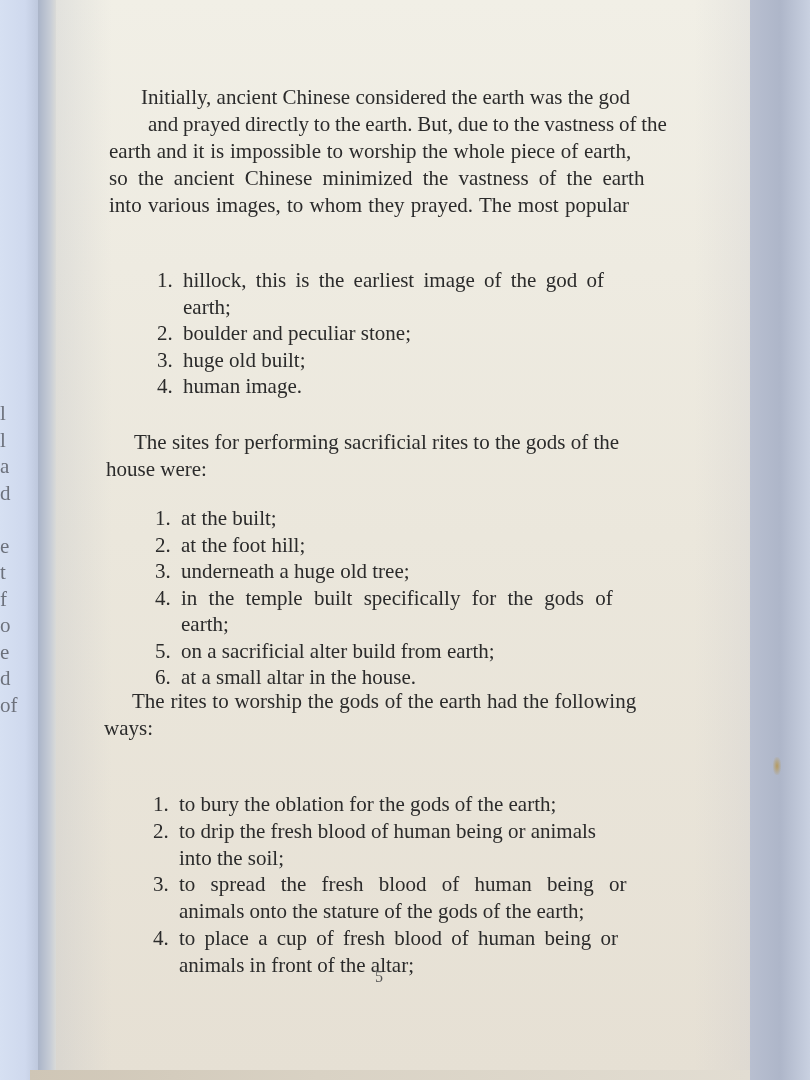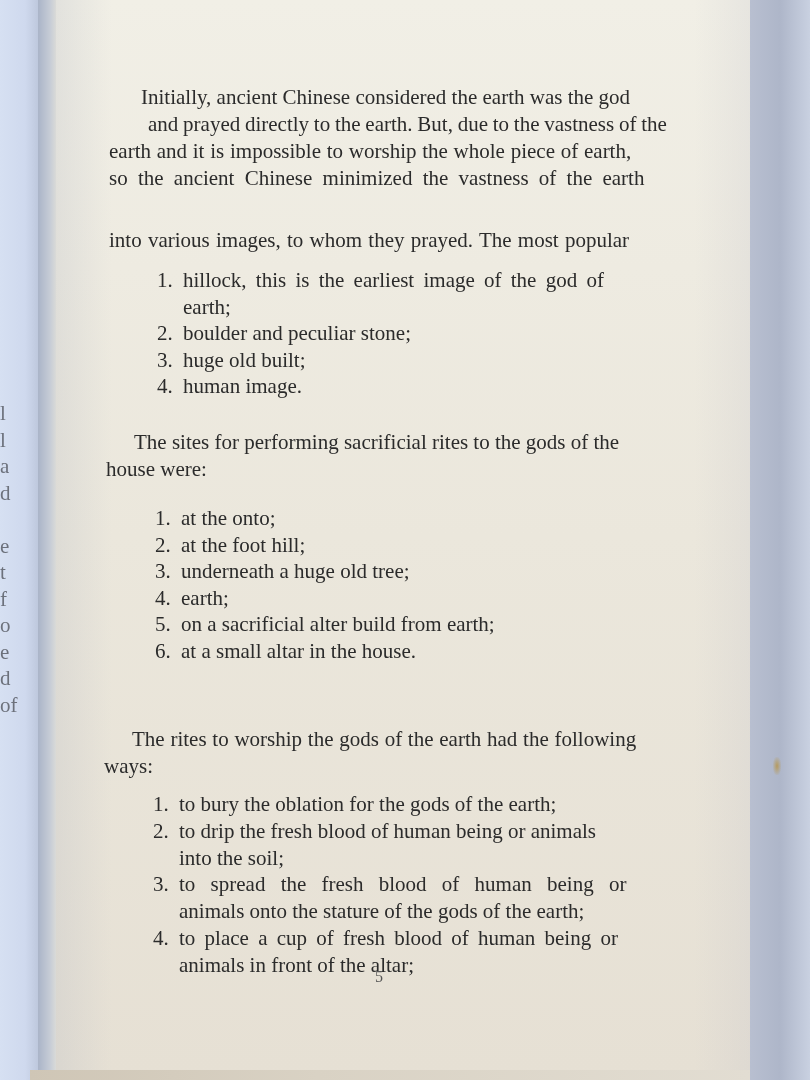--- a/index.html
+++ b/index.html
@@ -142,21 +142,21 @@
 <div class="bottom-strip"></div>
 <div class="stain"></div>
 
 <div class="content">
 
   <div class="para" style="left:109px; top:84px; width:566px;">
     <span class="line" style="padding-left:32px; word-spacing:0px;">Initially, ancient Chinese considered the earth was the god</span>
     <span class="line" style="word-spacing:-0.5px;margin-left:39px;">and prayed directly to the earth. But, due to the vastness of the</span>
     <span class="line" style="word-spacing:0.5px;">earth and it is impossible to worship the whole piece of earth,</span>
     <span class="line" style="word-spacing:5px;">so the ancient Chinese minimized the vastness of the earth</span>
-    <span class="line" style="word-spacing:1px;margin-top:35px;">into various images, to whom they prayed. The most popular</span>
+    <span class="line" style="word-spacing:1px;">into various images, to whom they prayed. The most popular</span>
   </div>
 
   <ul class="list" style="left:157px; top:267px; width:500px;">
     <li>
       <span class="num">1.</span>
       <span class="txt" style="word-spacing:4px;font-family:Liberation Serif, serif;">hillock, this is the earliest image of the god of</span>
       <span class="txt">earth;</span>
     </li>
     <li>
       <span class="num">2.</span>
@@ -173,45 +173,46 @@
   </ul>
 
   <div class="para" style="left:106px; top:429px; width:566px;">
     <span class="line" style="padding-left:28px;">The sites for performing sacrificial rites to the gods of the</span>
     <span class="line">house were:</span>
   </div>
 
   <ul class="list" style="left:155px; top:505px; width:500px;">
     <li>
       <span class="num">1.</span>
-      <span class="txt">at the onto;</span>
+      <span class="txt">at the built;</span>
     </li>
     <li>
       <span class="num">2.</span>
       <span class="txt">at the foot hill;</span>
     </li>
     <li>
       <span class="num">3.</span>
       <span class="txt">underneath a huge old tree;</span>
     </li>
     <li>
       <span class="num">4.</span>
+      <span class="txt" style="word-spacing:6px;">in the temple built specifically for the gods of</span>
       <span class="txt">earth;</span>
     </li>
     <li>
       <span class="num">5.</span>
       <span class="txt">on a sacrificial alter build from earth;</span>
     </li>
     <li>
       <span class="num">6.</span>
       <span class="txt">at a small altar in the house.</span>
     </li>
   </ul>
 
-  <div class="para" style="left:104px; top:726px; width:566px;">
+  <div class="para" style="left:104px; top:688px; width:566px;">
     <span class="line" style="padding-left:28px; word-spacing:0.5px;">The rites to worship the gods of the earth had the following</span>
     <span class="line">ways:</span>
   </div>
 
   <ul class="list" style="left:153px; top:791px; width:500px; line-height:26.8px;">
     <li>
       <span class="num">1.</span>
       <span class="txt">to bury the oblation for the gods of the earth;</span>
     </li>
     <li>

